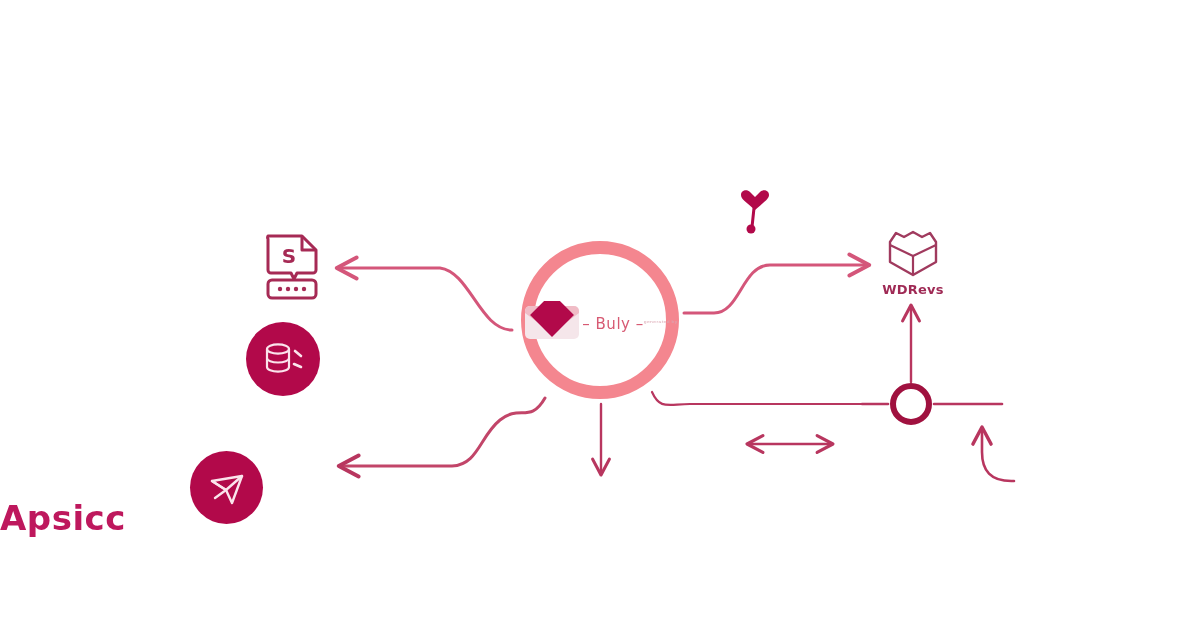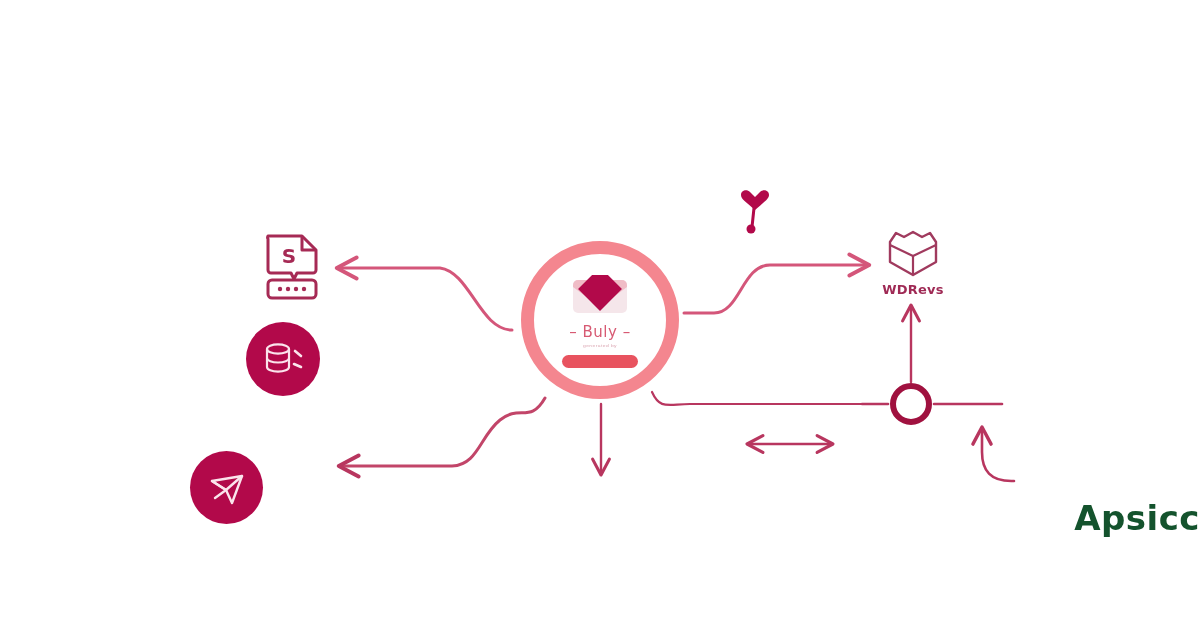--- a/index.html
+++ b/index.html
@@ -31,21 +31,21 @@
     position: absolute;
     left: 521px;
     top: 241px;
     width: 158px;
     height: 158px;
     border-radius: 50%;
     border: 13px solid #f4868f;
     box-sizing: border-box;
     background: #ffffff;
     display: flex;
-    flex-direction: column;
+    flex-direction: row;
     align-items: center;
     justify-content: center;
   }
   #hub-envelope {
     width: 60px;
     height: 40px;
     position: relative;
     margin-top: 2px;
   }
   #hub-caption {
@@ -92,24 +92,24 @@
     margin-top: 2px;
     font-weight: bold;
   }
 
   
   #bottom-title {
     position: absolute;
     left: 0;
     top: 498px;
     width: 1200px;
-    text-align: right;
+    text-align: left;
     font-size: 34px;
     font-weight: bold;
-    color: #14532d;
+    color: #be185d;
     letter-spacing: .5px;
     font-family: "DejaVu Sans", sans-serif;
   }
 </style>
 </head>
 <body>
 
 <div id="stage">
 
   <svg id="wires" viewBox="0 0 1200 630">

